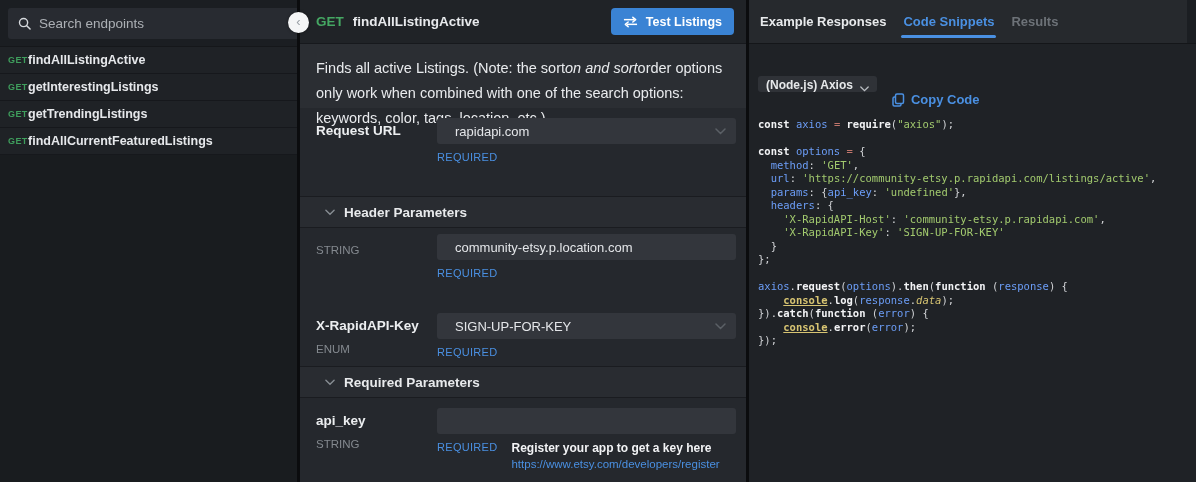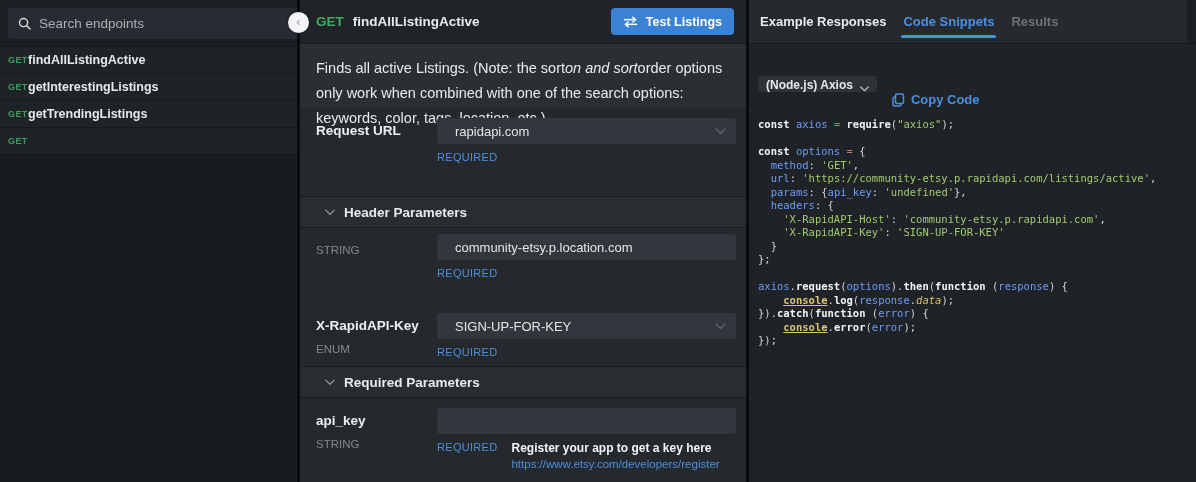--- a/index.html
+++ b/index.html
@@ -120,20 +120,21 @@
       <div class="endpoint-item">
         <span class="method-badge">GET</span>
         <span class="endpoint-name">getInterestingListings</span>
       </div>
       <div class="endpoint-item">
         <span class="method-badge">GET</span>
         <span class="endpoint-name">getTrendingListings</span>
       </div>
       <div class="endpoint-item">
         <span class="method-badge">GET</span>
+        <span class="endpoint-name">findAllCurrentFeaturedListings</span>
       </div>
     </div>
     <div class="sidebar-rest"></div>
   </div>
 
   <div class="v-divider left"></div>
 
   <div class="collapse-btn">
     <span>‹</span>
   </div>

